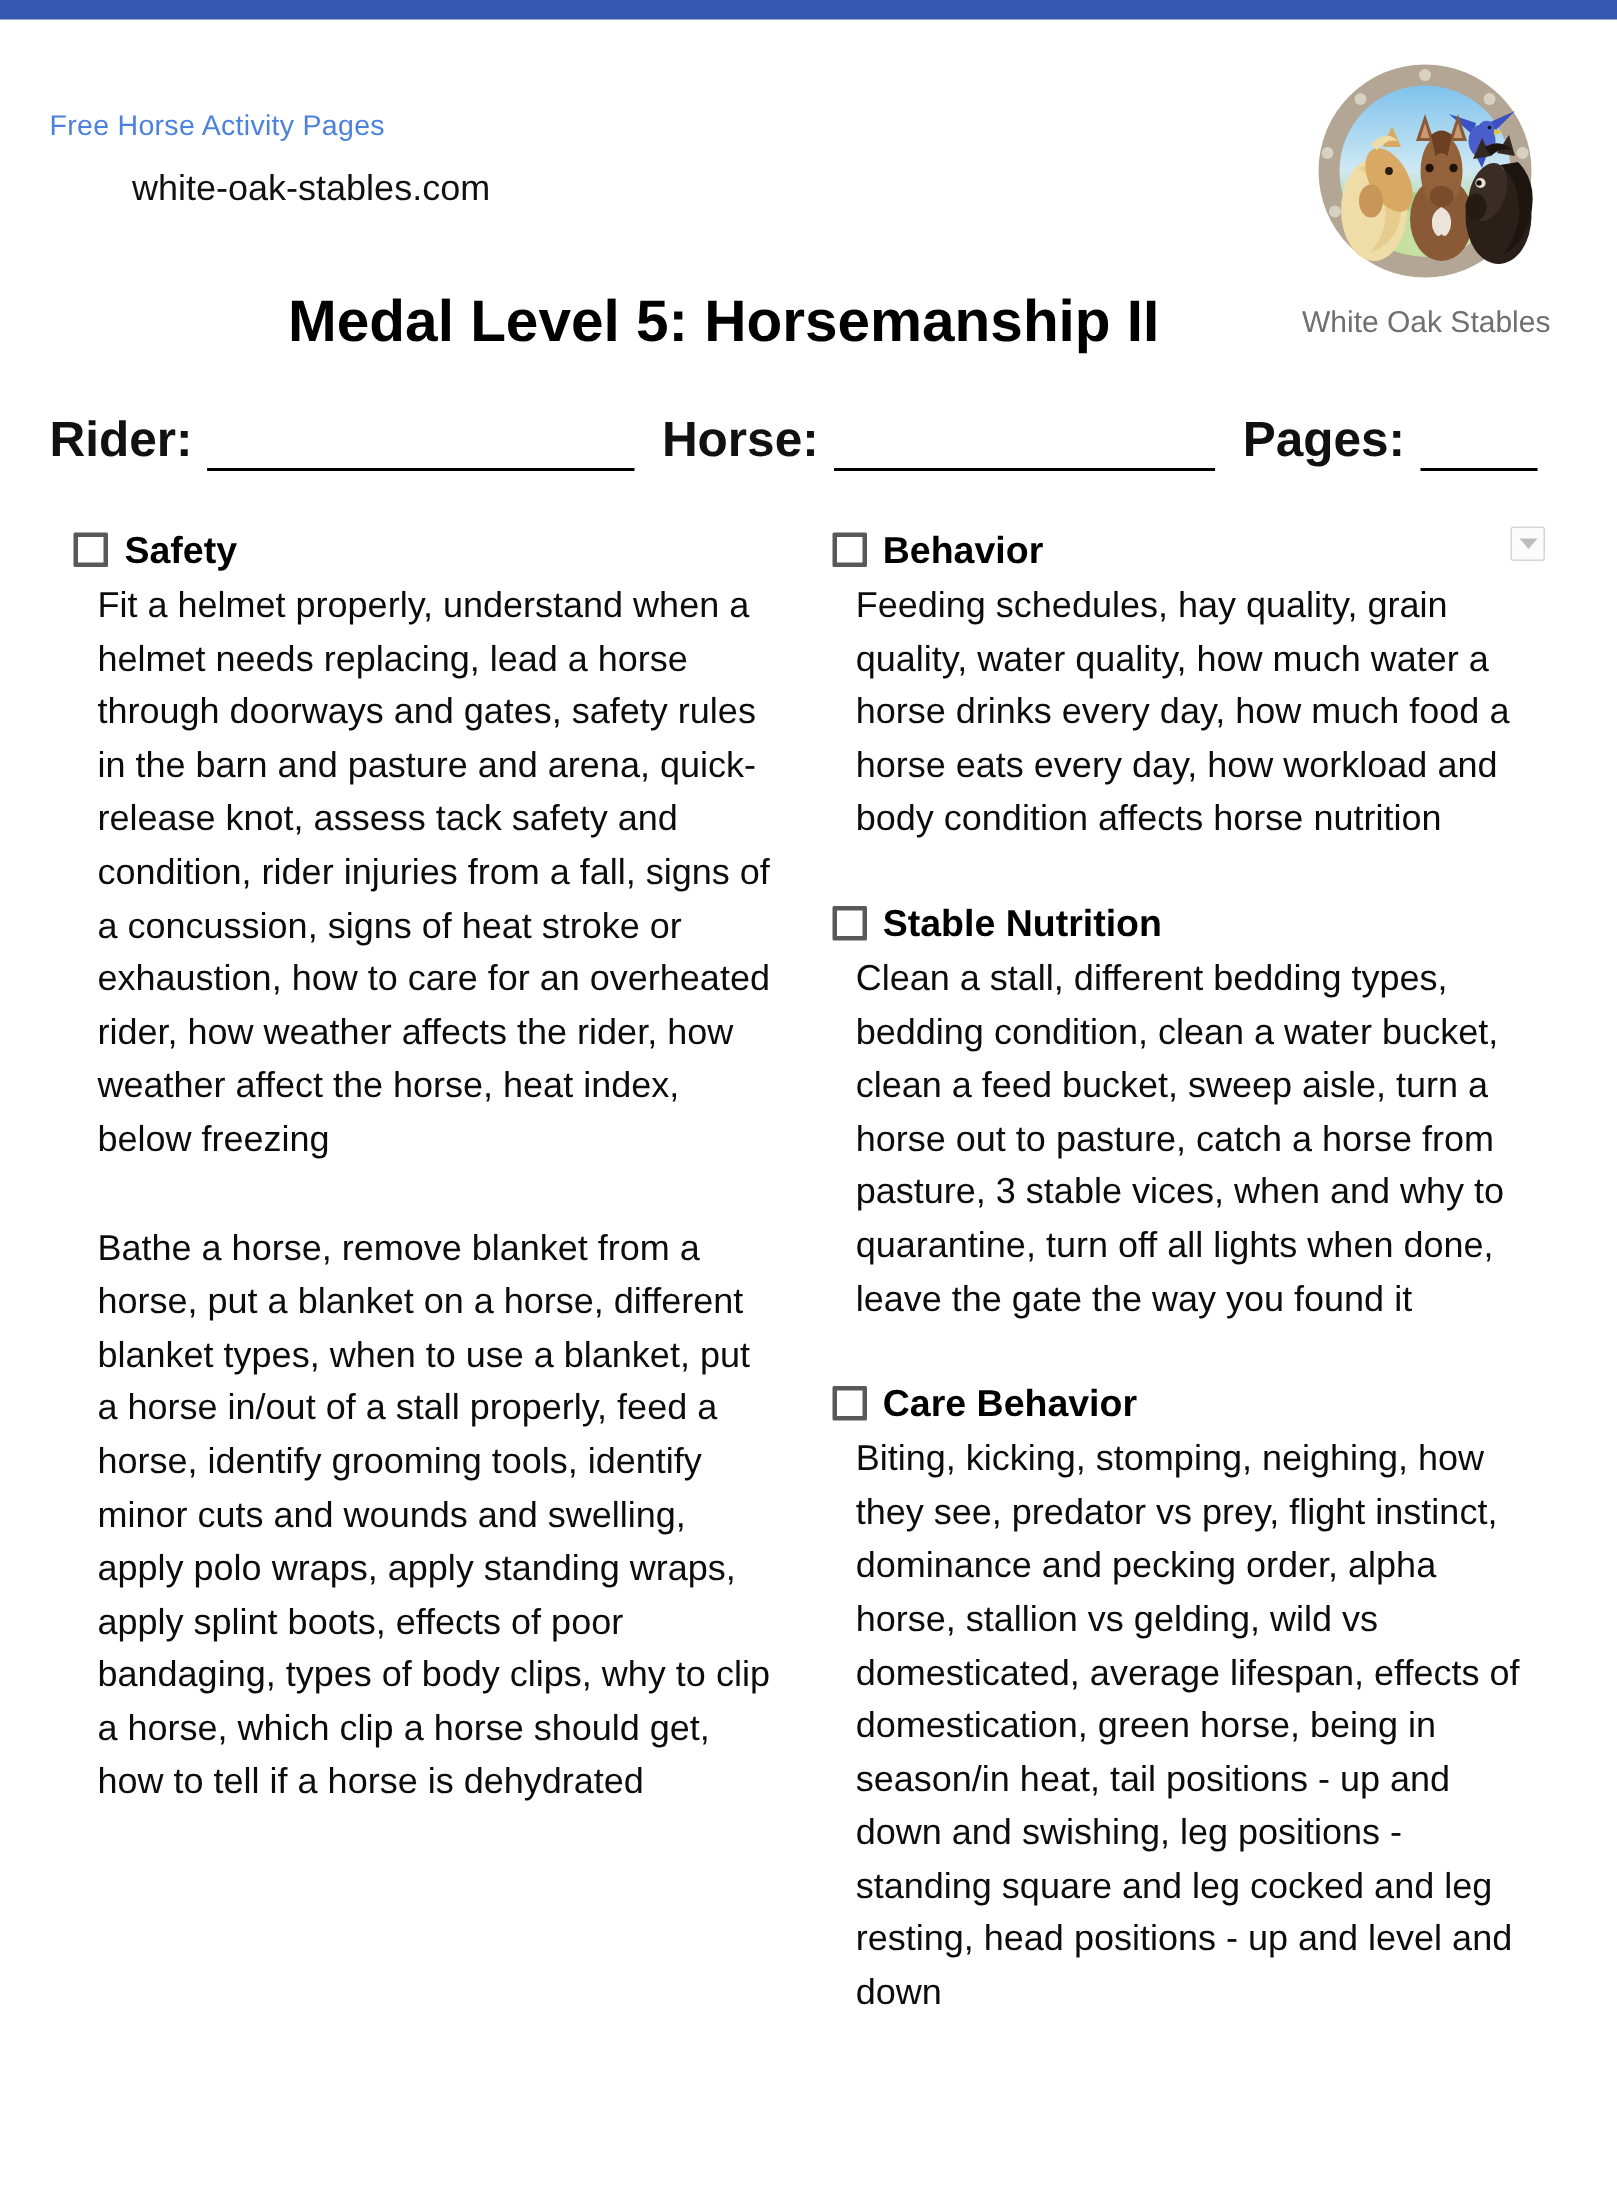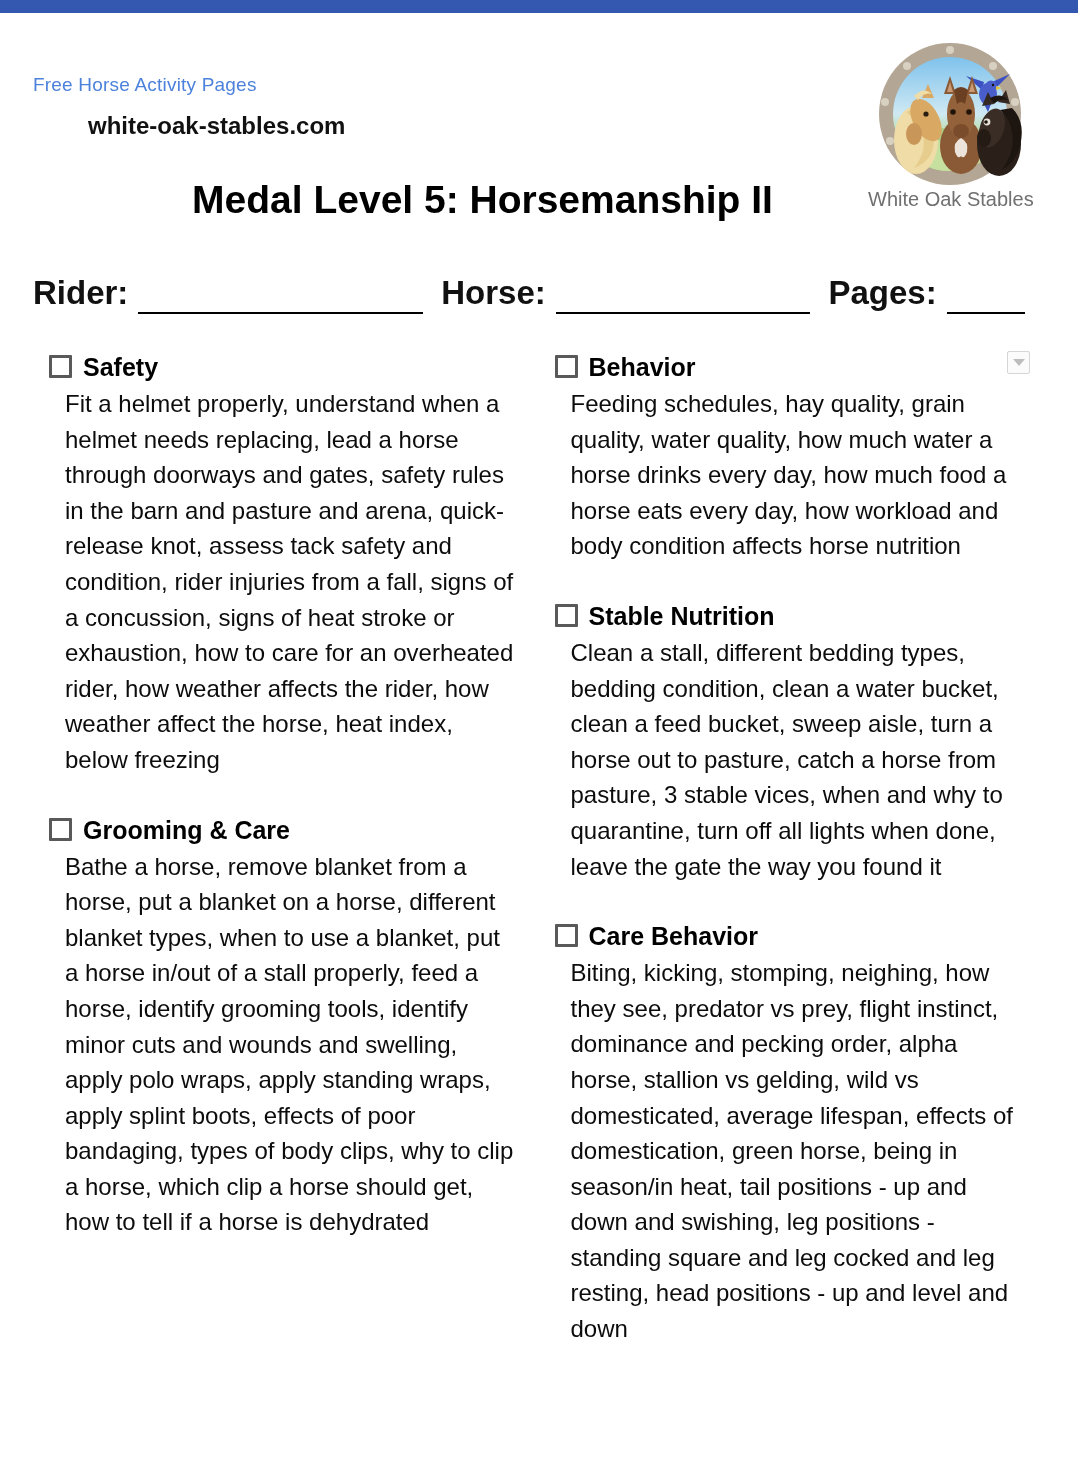--- a/index.html
+++ b/index.html
@@ -13,33 +13,33 @@
     position:absolute; top:0; left:0; width:1078px; height:13px;
     background:#3458b0;
   }
   
   .brand-title {
     position:absolute; left:33px; top:74px;
     font-size:19px; color:#4d82dc; letter-spacing:0.2px;
   }
   .brand-site {
     position:absolute; left:88px; top:112px;
-    font-size:24px; color:#111111;font-weight:bold;
+    font-size:24px; color:#111111;
   }
   
   .logo {
     position:absolute; left:868px; top:42px; width:164px; text-align:center;
   }
   .logo svg { display:block; margin:0 auto; }
   .logo-caption {
-    font-size:20px; color:#707070; margin-top:0; white-space:nowrap;
+    font-size:20px; color:#707070; margin-top:16px; white-space:nowrap;
   }
   
   .doc-title {
-    position:absolute; left:0; top:178px; width:965px; text-align:center;
+    position:absolute; left:0; top:193px; width:965px; text-align:center;
     font-size:39px; font-weight:bold; color:#000;
   }
   
   .fields-row {
     position:absolute; left:33px; top:274px; width:992px;
     display:flex; align-items:flex-end; font-size:33px; font-weight:bold;
   }
   .field-label { white-space:nowrap; padding-bottom:2px; }
   .field-line { border-bottom:2px solid #000; height:26px; margin-left:10px; }
   .line-rider { width:320px; margin-right:18px; }
@@ -181,24 +181,20 @@
 <div class="columns">
   <div class="col">
     <div class="section">
       <div class="sec-head">
         <span class="checkbox" role="checkbox" aria-checked="false"></span>
         <span class="sec-heading">Safety</span>
       </div>
       <div class="sec-body">Fit a helmet properly, understand when a helmet needs replacing, lead a horse through doorways and gates, safety rules in the barn and pasture and arena, quick-release knot, assess tack safety and condition, rider injuries from a fall, signs of a concussion, signs of heat stroke or exhaustion, how to care for an overheated rider, how weather affects the rider, how weather affect the horse, heat index, below freezing</div>
     </div>
     <div class="section">
-      <div class="sec-head">
-        <span class="checkbox" role="checkbox" aria-checked="false"></span>
-        <span class="sec-heading">Grooming &amp; Care</span>
-      </div>
       <div class="sec-body">Bathe a horse, remove blanket from a horse, put a blanket on a horse, different blanket types, when to use a blanket, put a horse in/out of a stall properly, feed a horse, identify grooming tools, identify minor cuts and wounds and swelling, apply polo wraps, apply standing wraps, apply splint boots, effects of poor bandaging, types of body clips, why to clip a horse, which clip a horse should get, how to tell if a horse is dehydrated</div>
     </div>
   </div>
   <div class="col">
     <div class="section">
       <div class="sec-head">
         <span class="checkbox" role="checkbox" aria-checked="false"></span>
         <span class="sec-heading">Behavior</span>
       </div>
       <div class="sec-body">Feeding schedules, hay quality, grain quality, water quality, how much water a horse drinks every day, how much food a horse eats every day, how workload and body condition affects horse nutrition</div>

